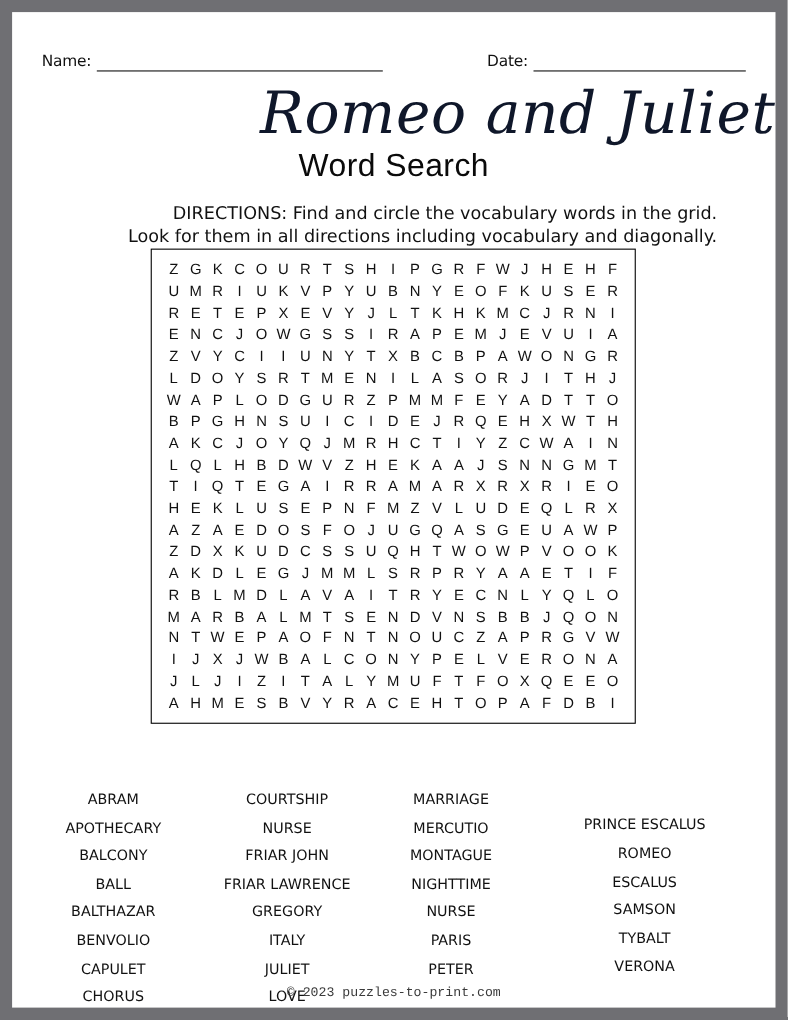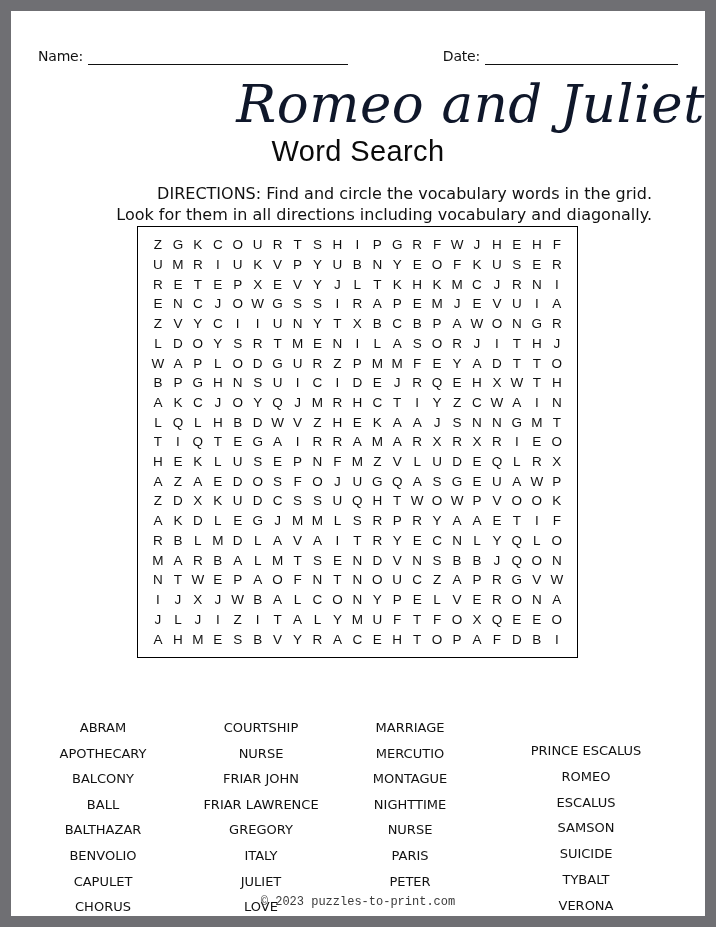--- a/index.html
+++ b/index.html
@@ -692,21 +692,20 @@
         <div class="wl-item">NIGHTTIME</div>
         <div class="wl-item">NURSE</div>
         <div class="wl-item">PARIS</div>
         <div class="wl-item">PETER</div>
       </div>
     <div class="wl-col c4" id="wl-col4">
         <div class="wl-item">PRINCE ESCALUS</div>
         <div class="wl-item">ROMEO</div>
         <div class="wl-item">ESCALUS</div>
         <div class="wl-item">SAMSON</div>
-        <div class="wl-item">SUICIDE</div>
         <div class="wl-item">TYBALT</div>
         <div class="wl-item">VERONA</div>
       </div>
   </div>
 
   <div class="footer">© 2023 puzzles-to-print.com</div>
 
 </div>
 
 </body></html>

